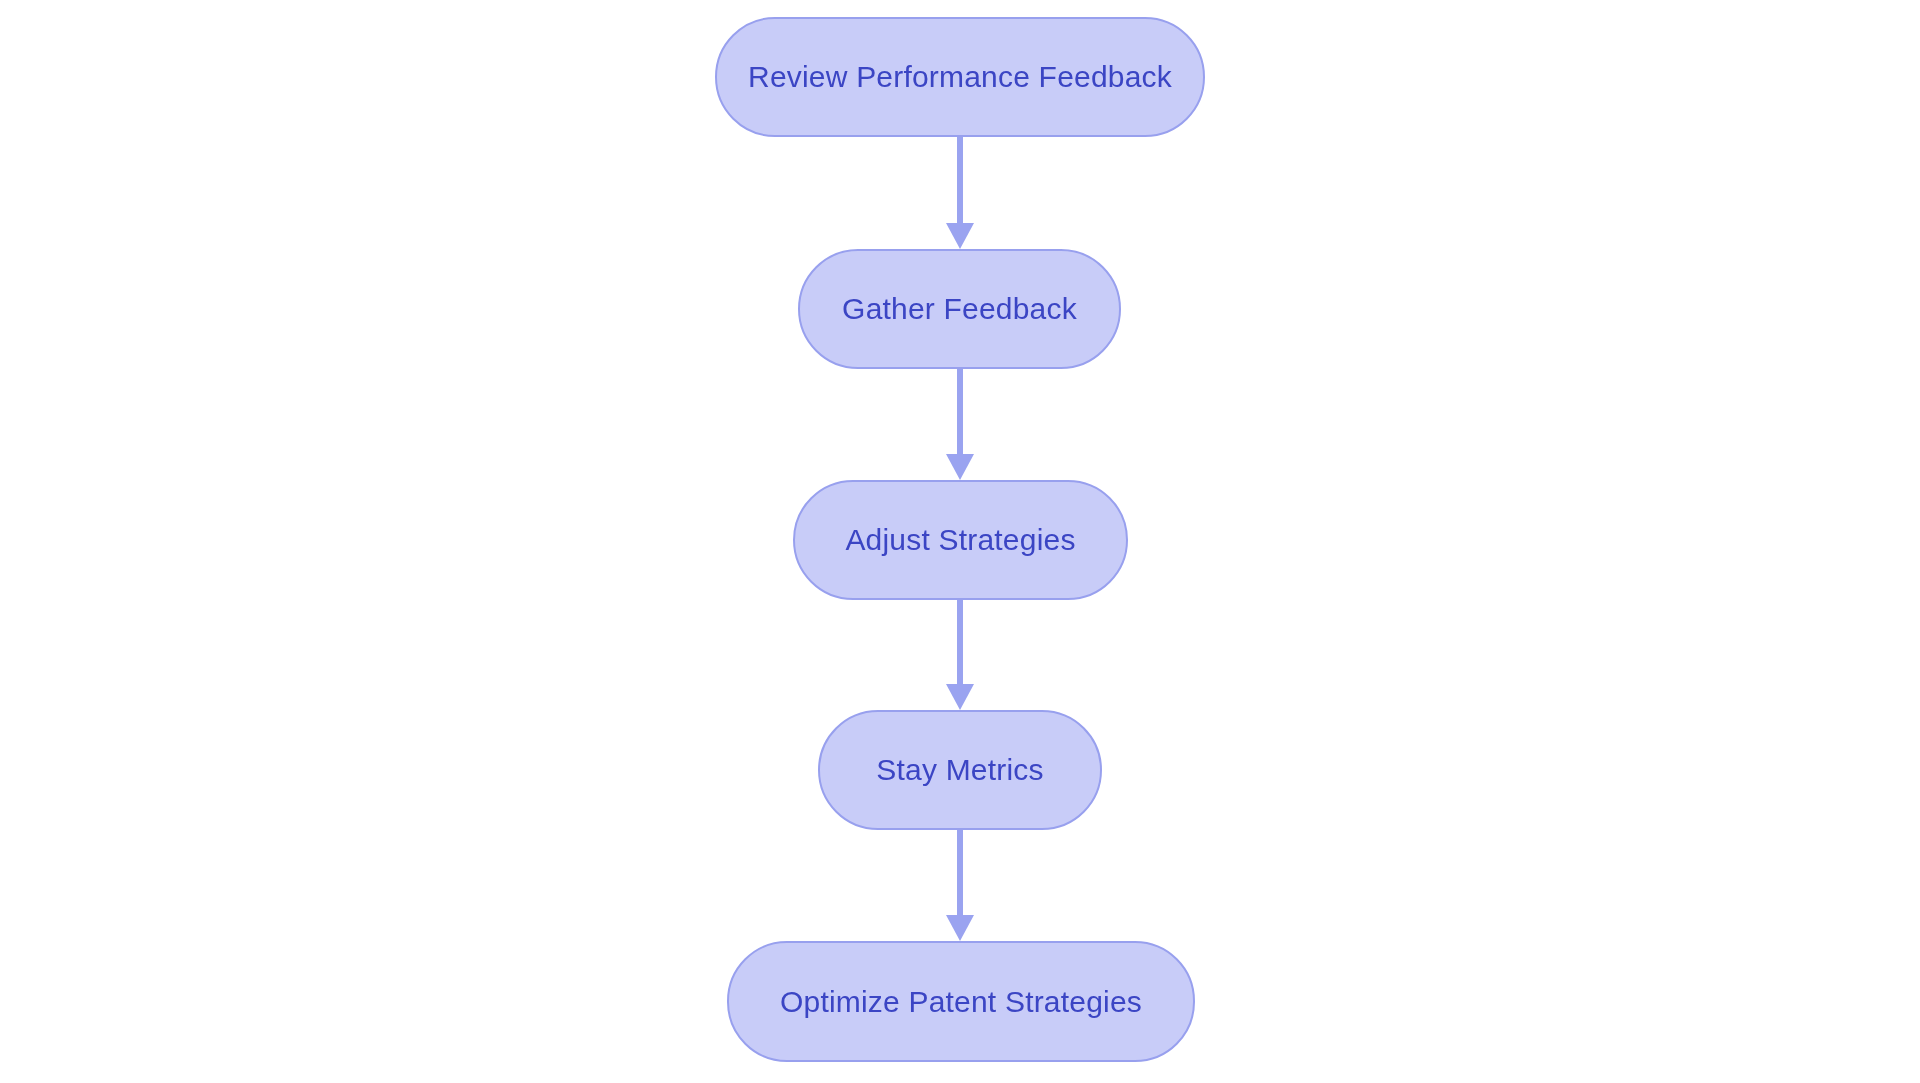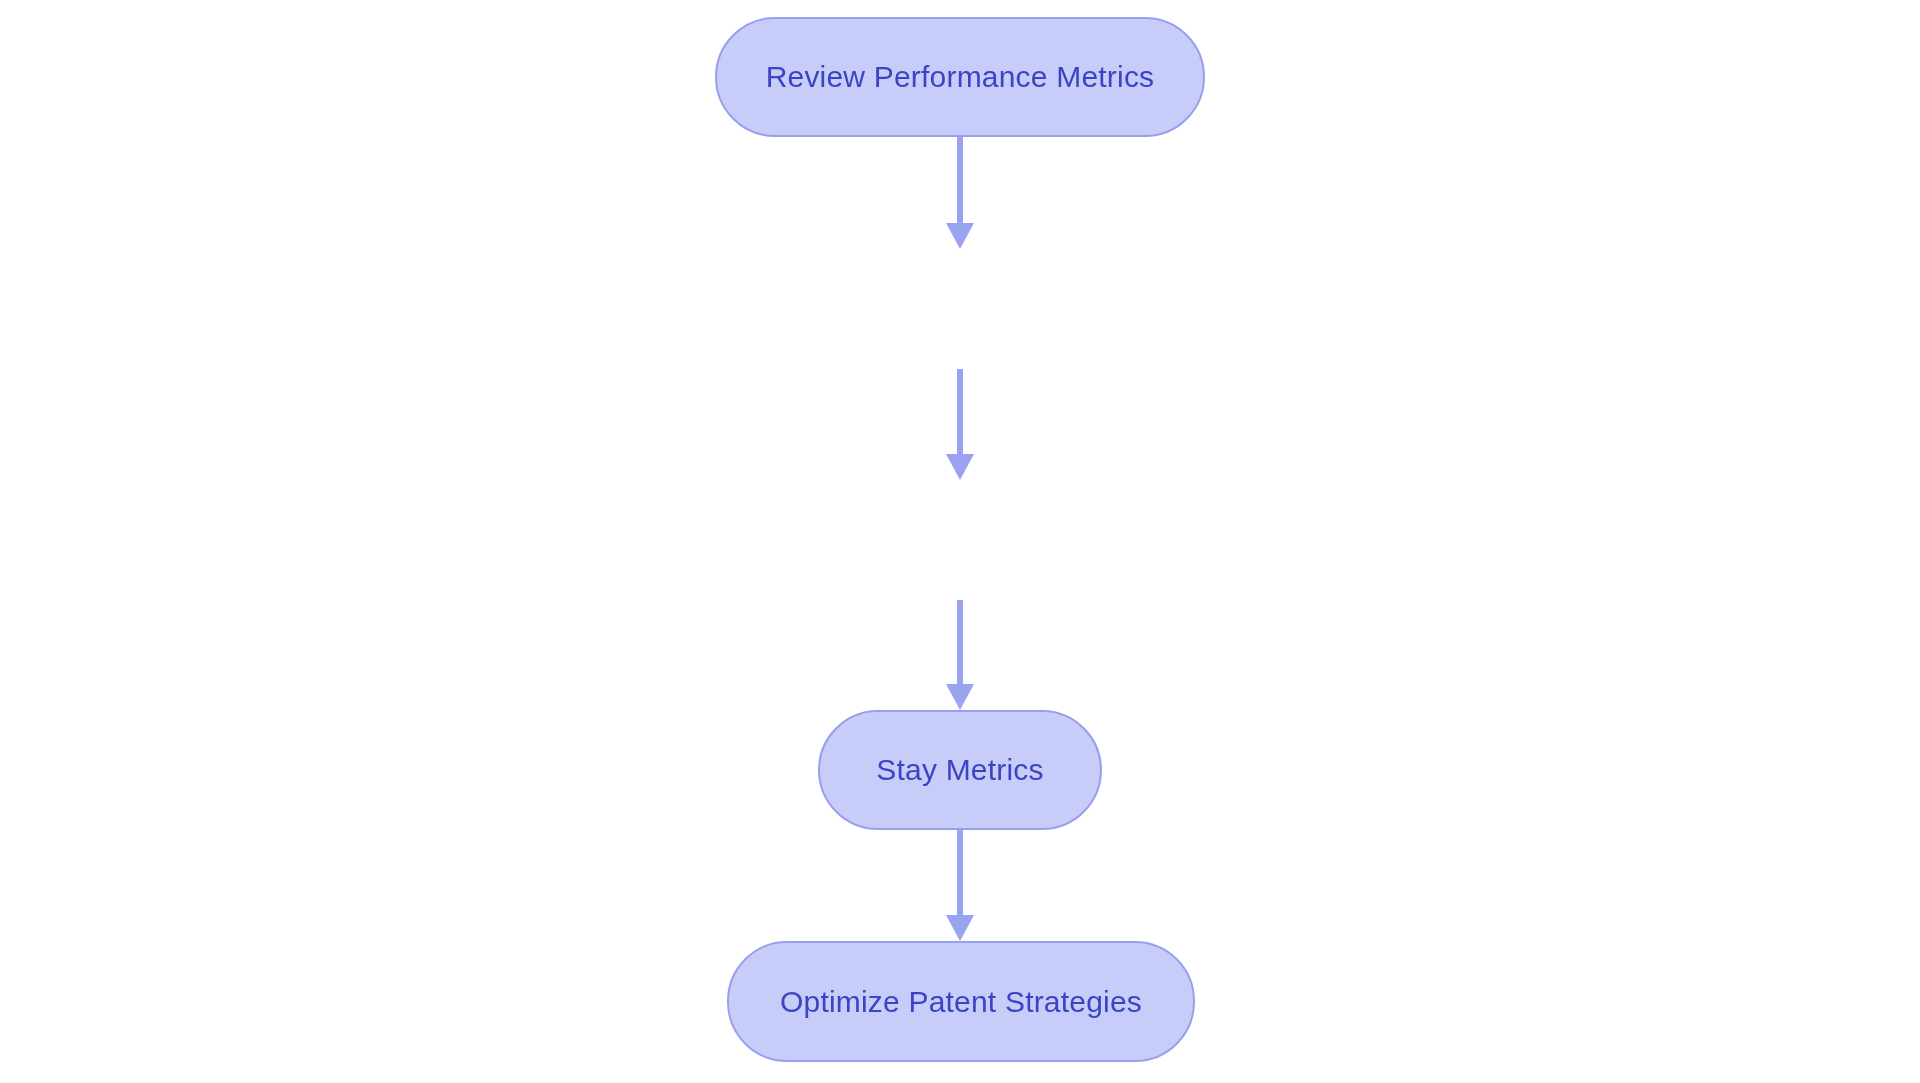--- a/index.html
+++ b/index.html
@@ -62,34 +62,40 @@
     border-right: 14px solid transparent;
     border-top: 26px solid var(--arrow);
   }
 </style>
 </head>
 <body>
 
 <div class="canvas">
 
   <div class="flow-node" style="left:715px; top:17px; width:490px; height:120px;">
-    <span class="node-label">Review Performance Metrics</span>
+    <span class="node-label">Review Performance Feedback</span>
   </div>
 
   <div class="connector" style="left:946px; top:137px; height:112px;">
     <div class="arrow-shaft"></div>
     <div class="arrow-head"></div>
   </div>
 
+  <div class="flow-node" style="left:798px; top:249px; width:323px; height:120px;">
+    <span class="node-label">Gather Feedback</span>
+  </div>
 
   <div class="connector" style="left:946px; top:369px; height:111px;">
     <div class="arrow-shaft"></div>
     <div class="arrow-head"></div>
   </div>
 
+  <div class="flow-node" style="left:793px; top:480px; width:335px; height:120px;">
+    <span class="node-label">Adjust Strategies</span>
+  </div>
 
   <div class="connector" style="left:946px; top:600px; height:110px;">
     <div class="arrow-shaft"></div>
     <div class="arrow-head"></div>
   </div>
 
   <div class="flow-node" style="left:818px; top:710px; width:284px; height:120px;">
     <span class="node-label">Stay Metrics</span>
   </div>
 

